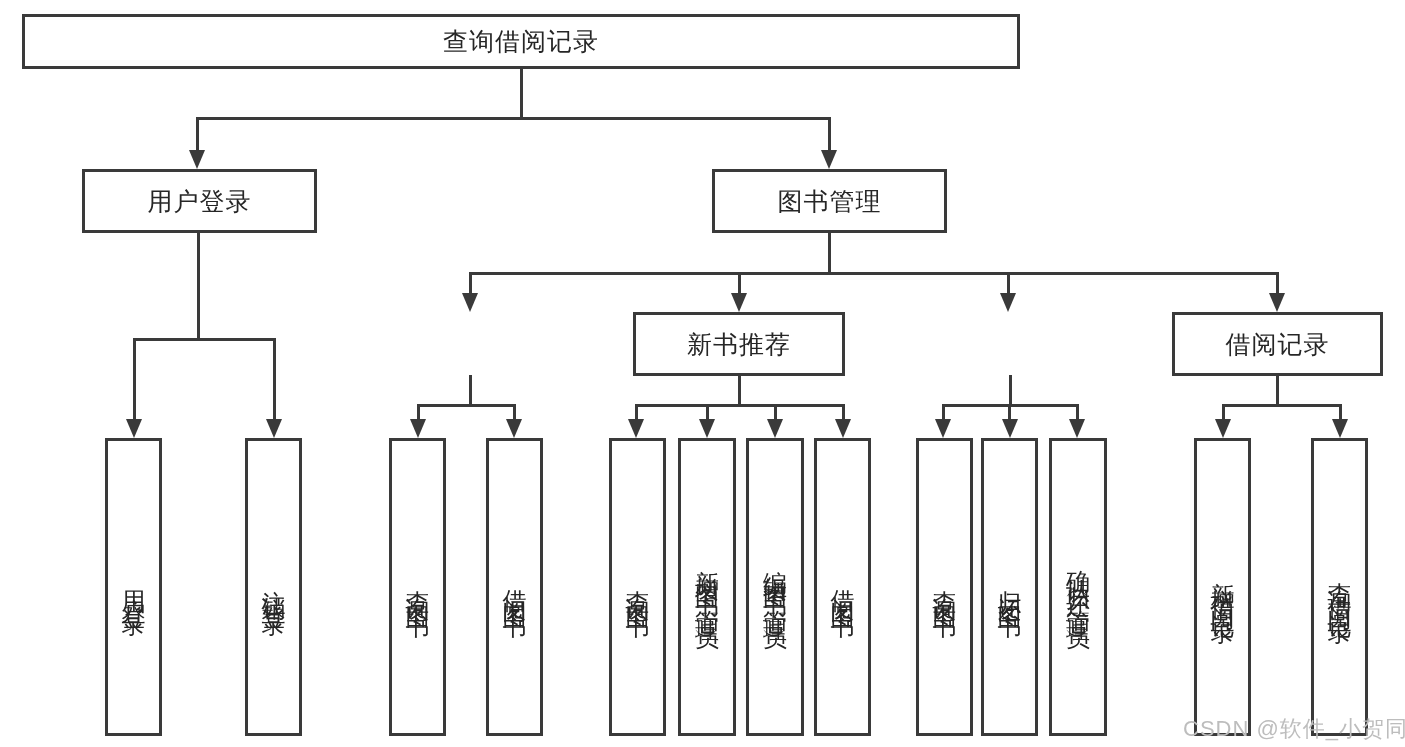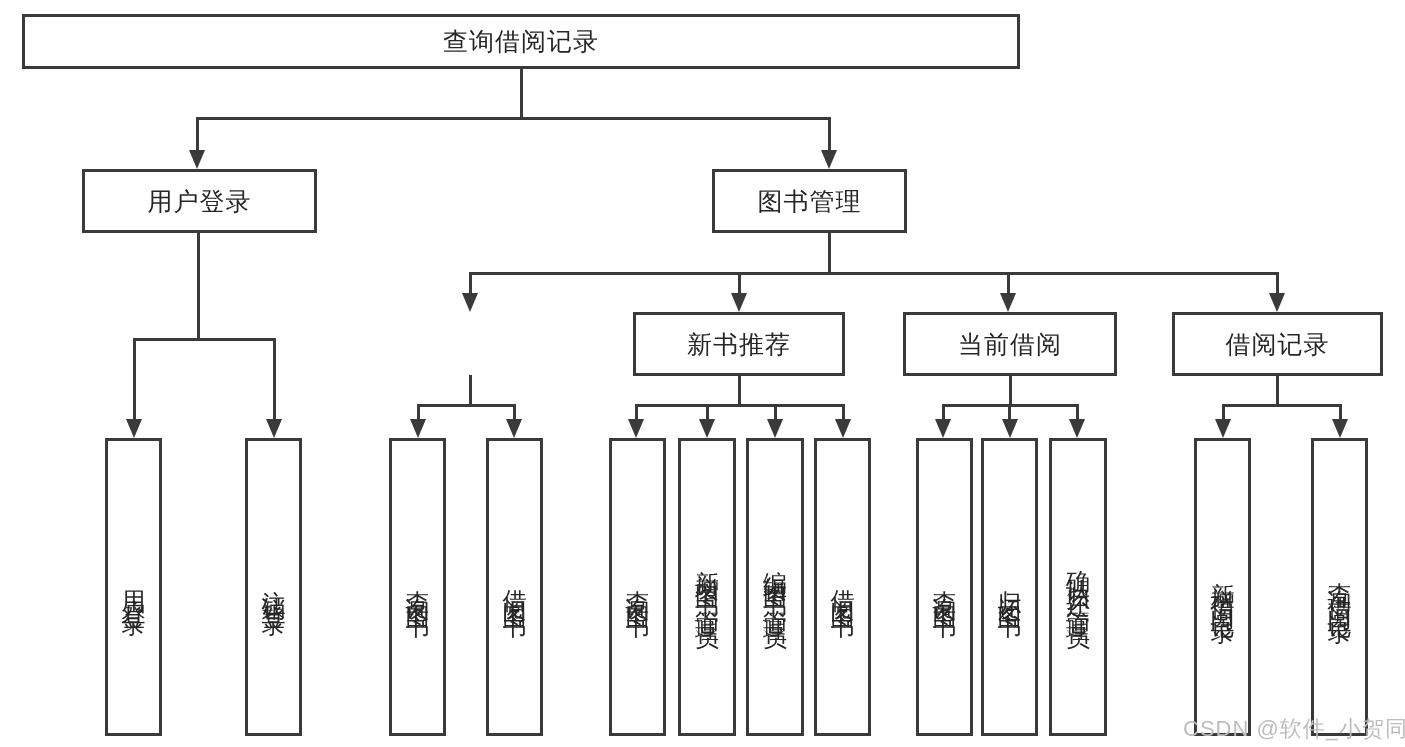--- a/index.html
+++ b/index.html
@@ -102,29 +102,26 @@
   <div class="ln" style="left:1339px;top:404px;width:3px;height:17px"></div>
   <div class="arr" style="left:1332px;top:419px"></div>
 
   <div class="hbox" style="left:22px;top:14px;width:998px;height:55px">
     <span>查询借阅记录</span>
   </div>
 
   <div class="hbox" style="left:82px;top:169px;width:235px;height:64px">
     <span>用户登录</span>
   </div>
-  <div class="hbox" style="left:712px;top:169px;width:195px;height:64px">
+  <div class="hbox" style="left:712px;top:169px;width:235px;height:64px">
     <span>图书管理</span>
   </div>
 
   <div class="hbox" style="left:633px;top:312px;width:212px;height:64px">
     <span>新书推荐</span>
-  </div>
-  <div class="hbox" style="left:903px;top:312px;width:214px;height:64px">
-    <span>当前借阅</span>
   </div>
   <div class="hbox" style="left:1172px;top:312px;width:211px;height:64px">
     <span>借阅记录</span>
   </div>
 
   <div class="vbox" style="left:105px">
     <span>用户登录</span>
   </div>
   <div class="vbox" style="left:245px">
     <span>注销登录</span>

